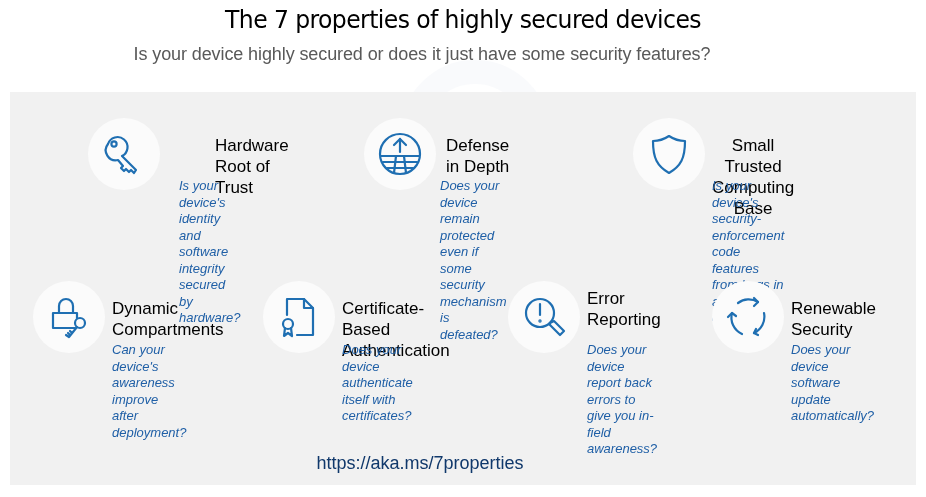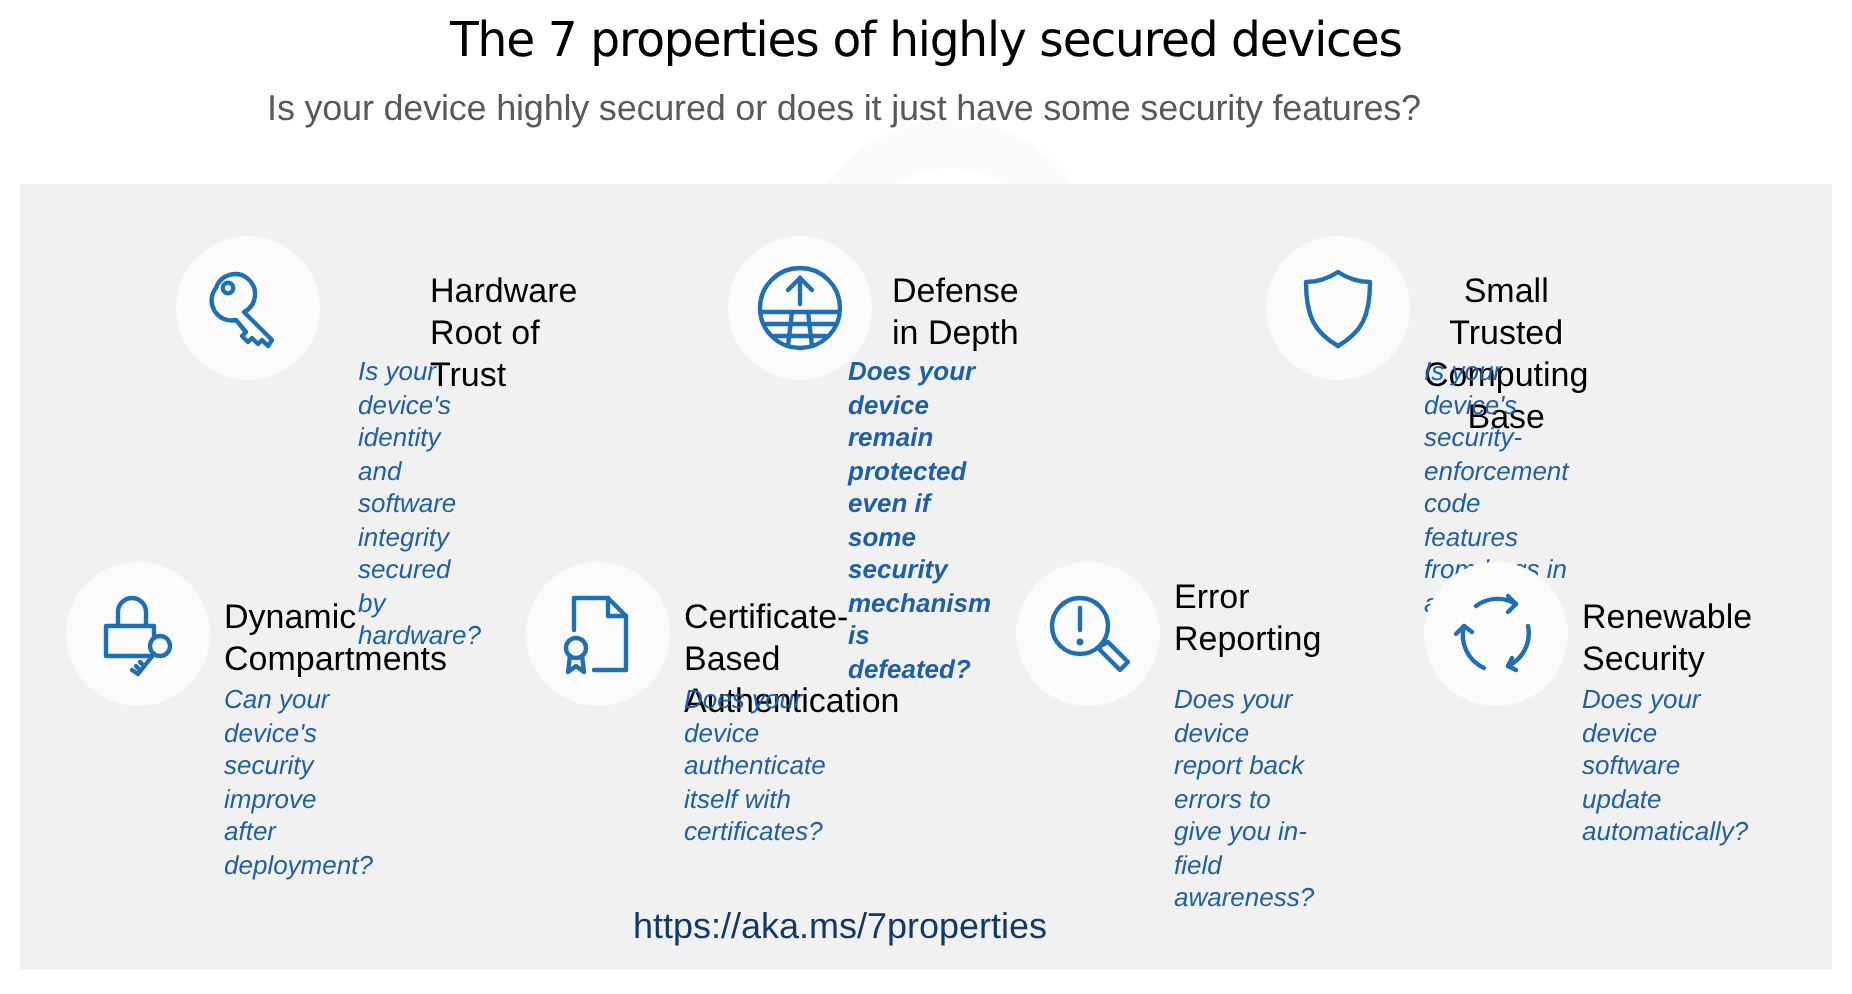--- a/index.html
+++ b/index.html
@@ -73,21 +73,21 @@
       <polyline points="18,15 24,9 30,15"></polyline>
       <line x1="5" y1="26" x2="43" y2="26"></line>
       <line x1="7" y1="32" x2="41" y2="32"></line>
       <line x1="11" y1="38" x2="37" y2="38"></line>
       <line x1="20" y1="26" x2="18" y2="43"></line>
       <line x1="28" y1="26" x2="30" y2="43"></line>
     </svg>
   </div>
   <div class="prop-name" style="left:446px;top:135px;">Defense
 in Depth</div>
-  <div class="prop-q" style="left:424px;top:178px;font-weight:bold;">Does your device remain
+  <div class="prop-q" style="left:440px;top:178px;">Does your device remain
 protected even if some
 security mechanism is
 defeated?</div>
 </div>
 
 <div class="prop">
   <div class="icon-circle" style="left:633px;top:118px;">
     <svg viewBox="0 0 48 48" fill="none" stroke="#1f6fb2" stroke-width="2.2" stroke-linejoin="round">
       <path d="M24 6 C18 10 12 11 8 11 C8 28 12 36 24 43 C36 36 40 28 40 11 C36 11 30 10 24 6 Z"></path>
     </svg>
@@ -105,21 +105,21 @@
     <svg viewBox="0 0 48 48" fill="none" stroke="#1f6fb2" stroke-width="2.2" stroke-linejoin="round" stroke-linecap="round">
       <path d="M14 20 V13 a7 7 0 0 1 14 0 V20"></path>
       <path d="M30 35 H8 V20 H32 V25"></path>
       <circle cx="35" cy="30" r="5"></circle>
       <path d="M32 34 L24 44 L21 42 M27 40 L25 38 M25 42 L23 40"></path>
     </svg>
   </div>
   <div class="prop-name" style="left:112px;top:298px;">Dynamic
 Compartments</div>
   <div class="prop-q" style="left:112px;top:342px;">Can your device's
-security improve after
+awareness improve after
 deployment?</div>
 </div>
 
 <div class="prop">
   <div class="icon-circle" style="left:263px;top:281px;">
     <svg viewBox="0 0 48 48" fill="none" stroke="#1f6fb2" stroke-width="2.2" stroke-linejoin="round" stroke-linecap="round">
       <path d="M12 22 V6 H29 L38 15 V42 H22"></path>
       <path d="M29 6 V15 H38"></path>
       <circle cx="13" cy="31" r="5"></circle>
       <path d="M10 35 L9 43 L13 40 L17 43 L16 35"></path>

